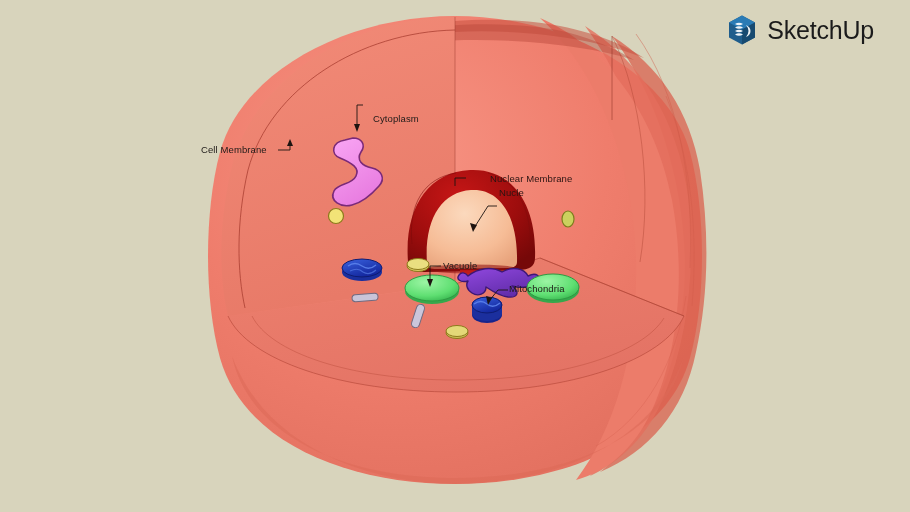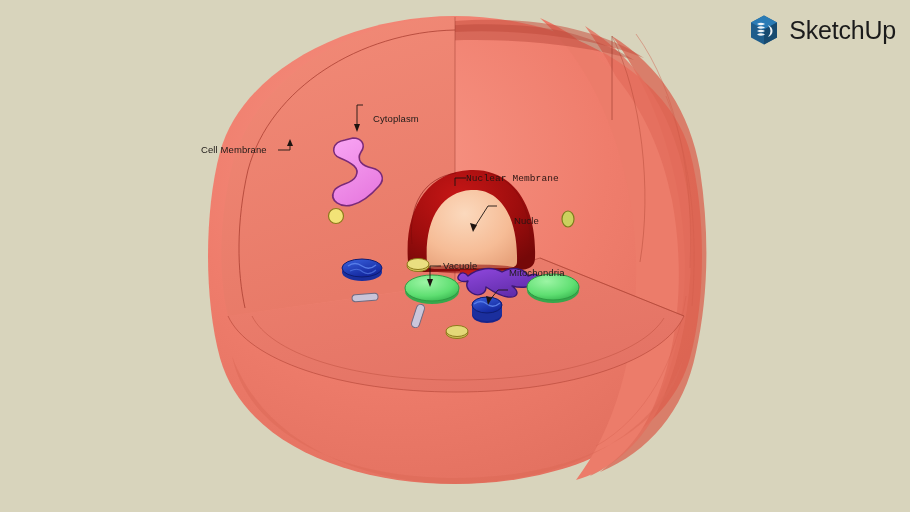--- a/index.html
+++ b/index.html
@@ -6,21 +6,21 @@
   body{
     width:910px;height:512px;overflow:hidden;
     background:#d8d4bc;
     font-family:"Liberation Sans", sans-serif;
     position:relative;
   }
   #stage{position:absolute;inset:0;}
   #scene{position:absolute;inset:0;}
   
   .logo-wrap{
-    position:absolute;top:14px;right:14px;
+    position:absolute;top:14px;right:36px;
     display:flex;align-items:center;gap:9px;
   }
   .logo-mark{width:32px;height:32px;display:block;}
   .logo-text{
     font-size:25px;letter-spacing:-0.2px;
     color:#1b1b1b;line-height:1;font-weight:400;
   }
   
   .lbl{
     position:absolute;
@@ -265,27 +265,27 @@
 
       <path d="M508 290 L 498 290 L 489 301"></path>
       <path d="M486 296 L 488 305 L 492 298" fill="#1d1411" stroke="none"></path>
     </g>
   </svg>
 
   <div class="lbl" style="left:201px;top:145px;">Cell Membrane</div>
 
   <div class="lbl" style="left:373px;top:114px;">Cytoplasm</div>
 
-  <div class="lbl dark" style="left:466px;top:174px;font-family:Liberation Mono, monospace;">Nuclear Membrane</div>
-
-  <div class="lbl dark" style="left:499px;top:216px;margin-left:15px;">Nucle</div>
+  <div class="lbl dark" style="left:490px;top:174px;">Nuclear Membrane</div>
+
+  <div class="lbl dark" style="left:499px;top:188px;">Nucle</div>
 
   <div class="lbl" style="left:443px;top:261px;">Vacuole</div>
 
-  <div class="lbl" style="left:509px;top:268px;">Mitochondria</div>
+  <div class="lbl" style="left:509px;top:284px;">Mitochondria</div>
 
   <div class="logo-wrap">
     <svg class="logo-mark" viewBox="0 0 64 64">
       <path d="M32 3 L58 17 L58 47 L32 61 L6 47 L6 17 Z" fill="#1f5d8c"></path>
       <path d="M32 3 L58 17 L32 31 L6 17 Z" fill="#2a7bb5"></path>
       <path d="M32 31 L58 17 L58 47 L32 61 Z" fill="#174a70"></path>
       <g fill="#ffffff" opacity="0.92">
         <path d="M18 20 q8 -5 16 0 q-8 5 -16 0 Z"></path>
         <path d="M18 27 q8 -5 16 0 q-8 5 -16 0 Z"></path>
         <path d="M18 34 q8 -5 16 0 q-8 5 -16 0 Z"></path>

